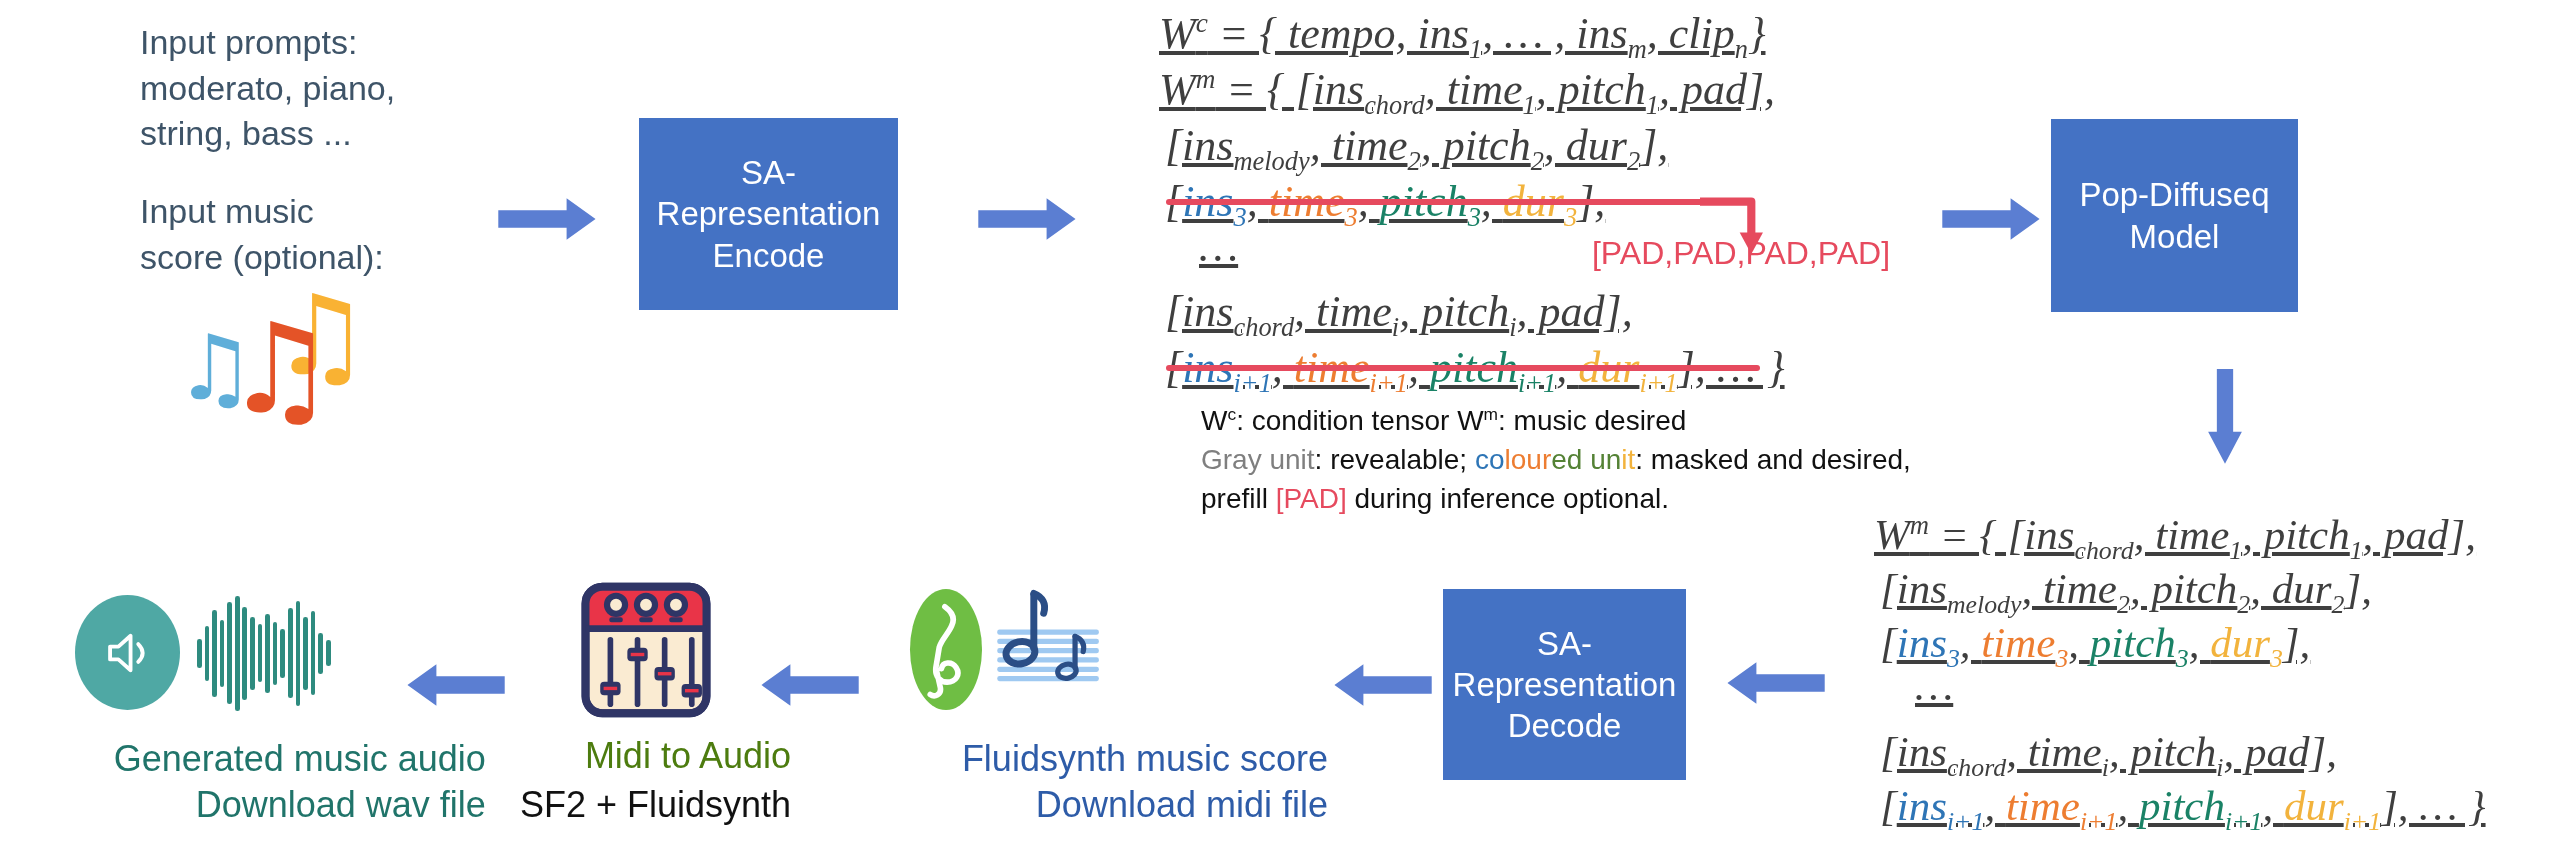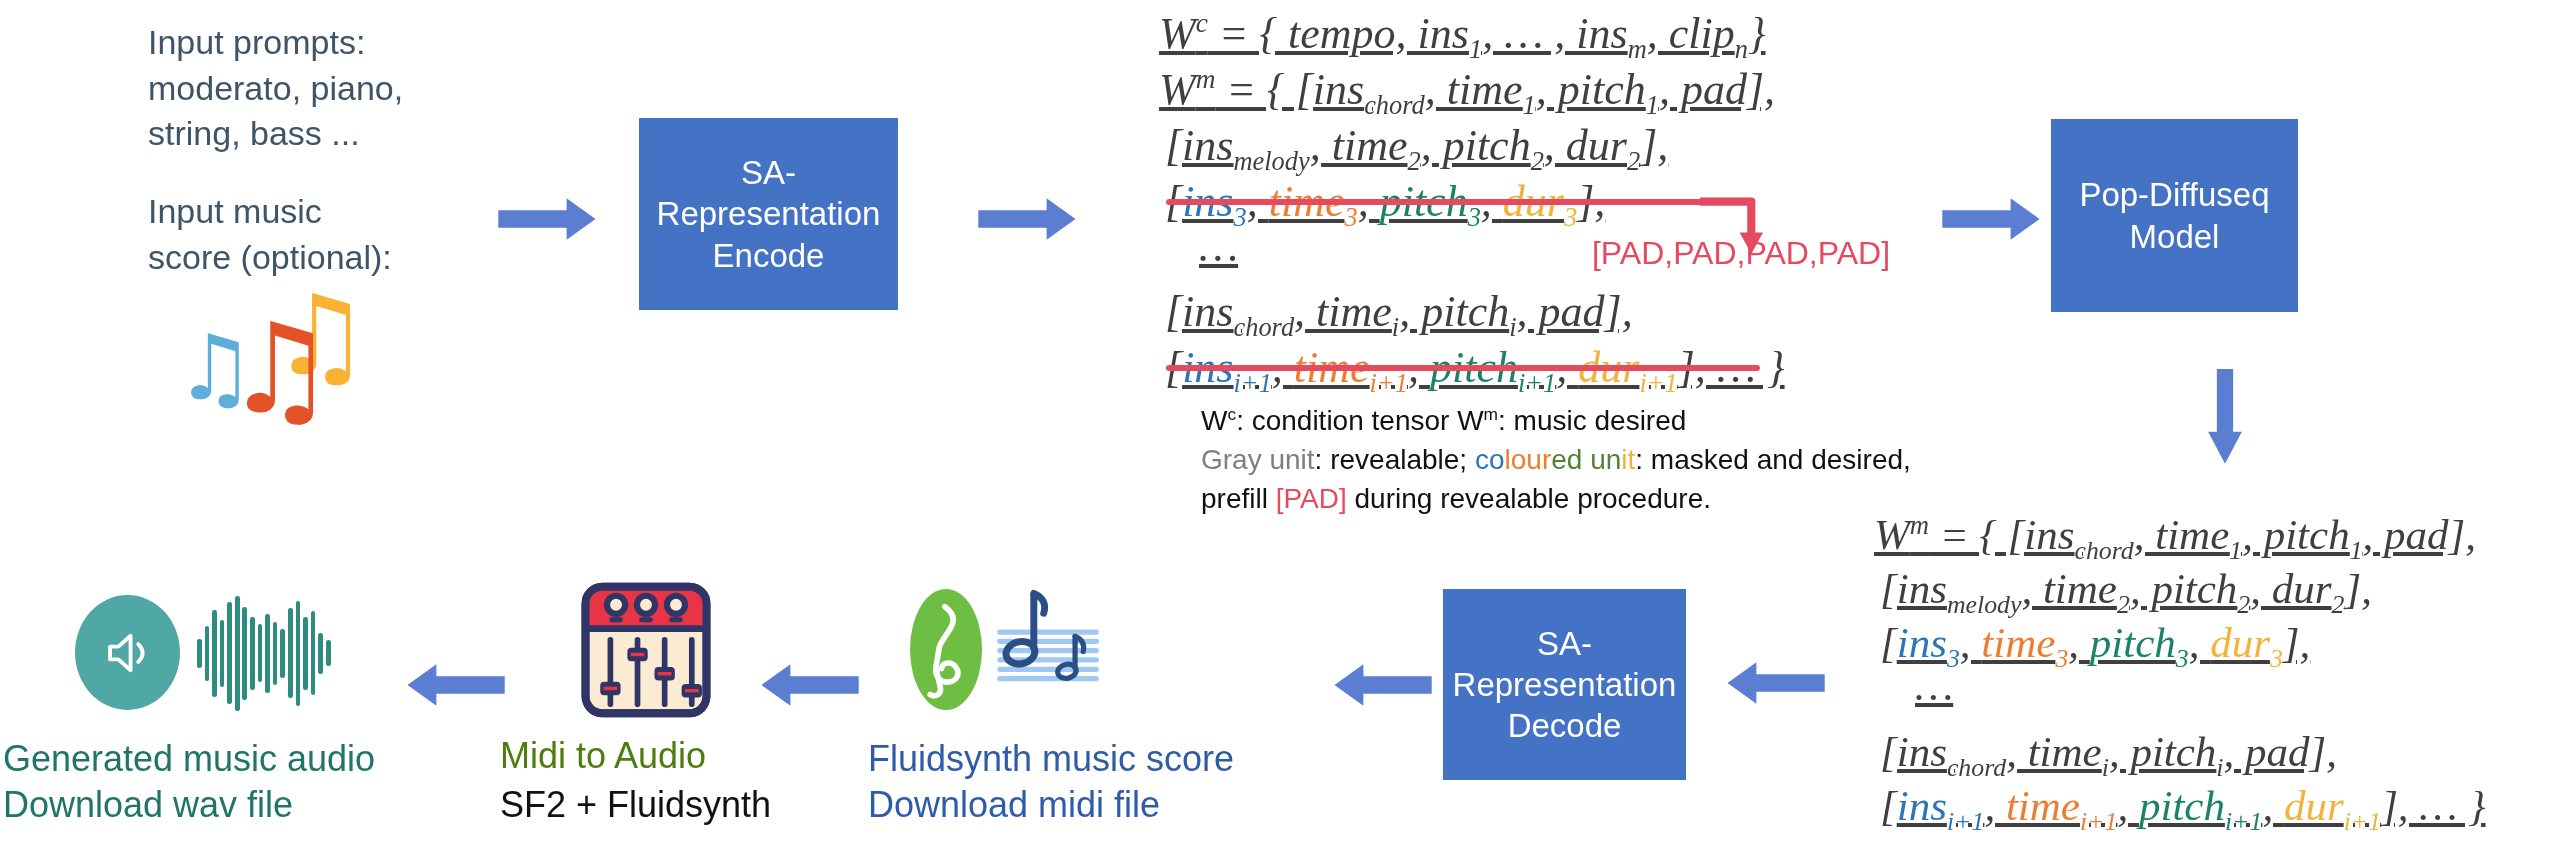--- a/index.html
+++ b/index.html
@@ -7,36 +7,36 @@
     --pitch:#1A8266; --dur:#F2B33D; --green:#548235; --red:#E64A5E;
     --gray:#7F7F7F; --slate:#3E5468; --formulaDark:#3F3F3F; --scoreBlue:#2E5CA8;
     --audioTeal:#20746A; --tealCircle:#4FA8A4; --waveTeal:#2E8B7F; --navy:#2F3566;
     --mixerRed:#E93448; --cream:#FAEBD2; --staffBlue:#9FC9F1; --noteNavy:#2B4E86;
     --clefGreen:#6FBE44; --noteBlue:#5FAED9; --noteRed:#E45327; --noteYellow:#F9B233;
   }
   html,body{margin:0;padding:0;}
   body{width:2576px;height:844px;position:relative;background:#ffffff;
        font-family:"Liberation Sans",sans-serif;overflow:hidden;}
   .abs{position:absolute;}
-  .input-line{position:absolute;left:148px;font-size:34px;color:var(--slate);white-space:nowrap;}
+  .input-line{position:absolute;left:140px;font-size:34px;color:var(--slate);white-space:nowrap;}
   .note-glyph{position:absolute;line-height:1;font-family:"DejaVu Sans",sans-serif;}
   .bluebox{position:absolute;background:var(--boxBlue);color:#ffffff;display:flex;
            flex-direction:column;justify-content:center;align-items:center;
            font-size:33px;line-height:1.25;text-align:center;}
   .fline{position:absolute;font-family:"Liberation Serif","DejaVu Serif",serif;
          font-style:italic;font-size:44px;color:var(--formulaDark);white-space:nowrap;text-decoration:underline;}
   .fline sub{font-size:0.60em;line-height:0;}
   .fline sup{font-size:0.62em;line-height:0;}
   .fline-sm{font-size:43px;}
   .caption-line{position:absolute;left:1201px;font-size:28px;color:#111111;white-space:nowrap;}
   .caption-line sup{font-size:0.62em;}
   .strike{position:absolute;height:6.4px;background:var(--red);border-radius:3.5px;}
   .pad-label{position:absolute;left:1543px;top:235px;width:396px;text-align:center;
              font-size:32px;color:var(--red);white-space:nowrap;}
-  .bottom-title{position:absolute;text-align:left;font-size:36px;white-space:nowrap;}
+  .bottom-title{position:absolute;text-align:right;font-size:36px;white-space:nowrap;}
   .ellipse{position:absolute;border-radius:50%;display:flex;align-items:center;justify-content:center;}
   #waveform{position:absolute;left:197px;top:595px;width:134px;height:116px;
             display:flex;align-items:center;gap:2.9px;}
   #waveform div{width:4.7px;border-radius:2.3px;background:var(--waveTeal);}
 </style>
 </head>
 <body>
 
 <div class="input-line" style="top:23px">Input prompts:</div>
 <div class="input-line" style="top:69px">moderato, piano,</div>
@@ -77,21 +77,21 @@
 
 <svg class="abs" style="left:1700px;top:194px" width="70" height="67" viewBox="0 0 120 115">
   <polyline points="0,13 88,13 88,68" fill="none" stroke="var(--red)" stroke-width="14" stroke-linecap="round" stroke-linejoin="round"></polyline>
   <polygon points="68,66 108,66 88,103" fill="var(--red)"></polygon>
 </svg>
 
 <div class="pad-label">[PAD,PAD,PAD,PAD]</div>
 
 <div class="caption-line" style="top:404px"><span>W<sup>c</sup></span><span>: condition tensor  W<sup>m</sup></span><span>: music desired</span></div>
 <div class="caption-line" style="top:444px"><span style="color: rgb(127, 127, 127);">Gray unit</span><span>: revealable; </span><span style="color: rgb(46, 117, 182);">co</span><span style="color: rgb(237, 125, 49);">lour</span><span style="color: rgb(84, 130, 53);">ed</span><span> </span><span style="color: rgb(84, 130, 53);">un</span><span style="color: rgb(242, 179, 61);">it</span><span>: masked and desired,</span></div>
-<div class="caption-line" style="top:483px"><span>prefill </span><span style="color: rgb(230, 74, 94);">[PAD]</span><span> during revealable procedure.</span></div>
+<div class="caption-line" style="top:483px"><span>prefill </span><span style="color: rgb(230, 74, 94);">[PAD]</span><span> during inference optional.</span></div>
 
 <svg class="abs" style="left:1942px;top:197px" width="99" height="44" viewBox="0 0 170 76">
   <polygon points="0,23 118,23 118,2 168,38 118,74 118,53 0,53" fill="var(--arrowBlue)"></polygon>
 </svg>
 
 <div class="bluebox" style="left:2051px;top:119px;width:247px;height:193px;">
   <div>Pop-Diffuseq</div>
   <div>Model</div>
 </div>
 

